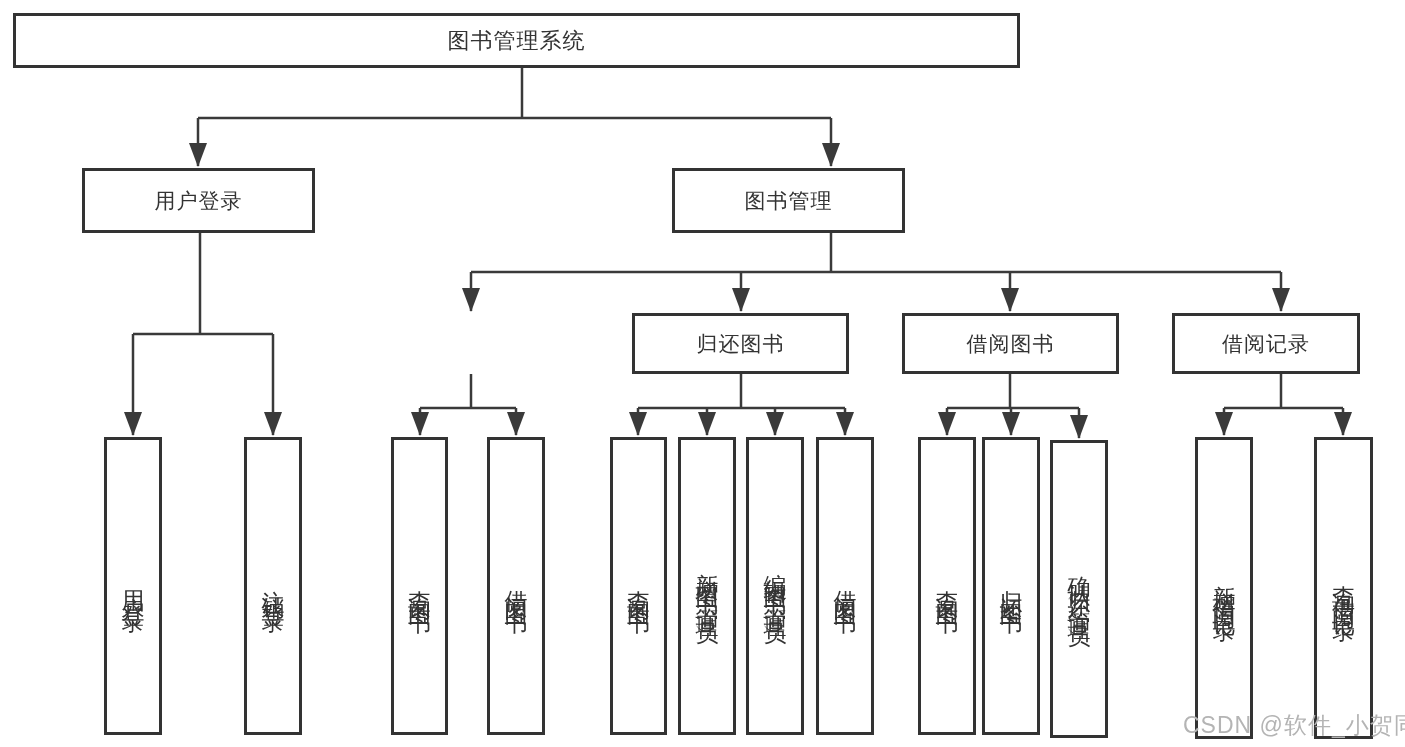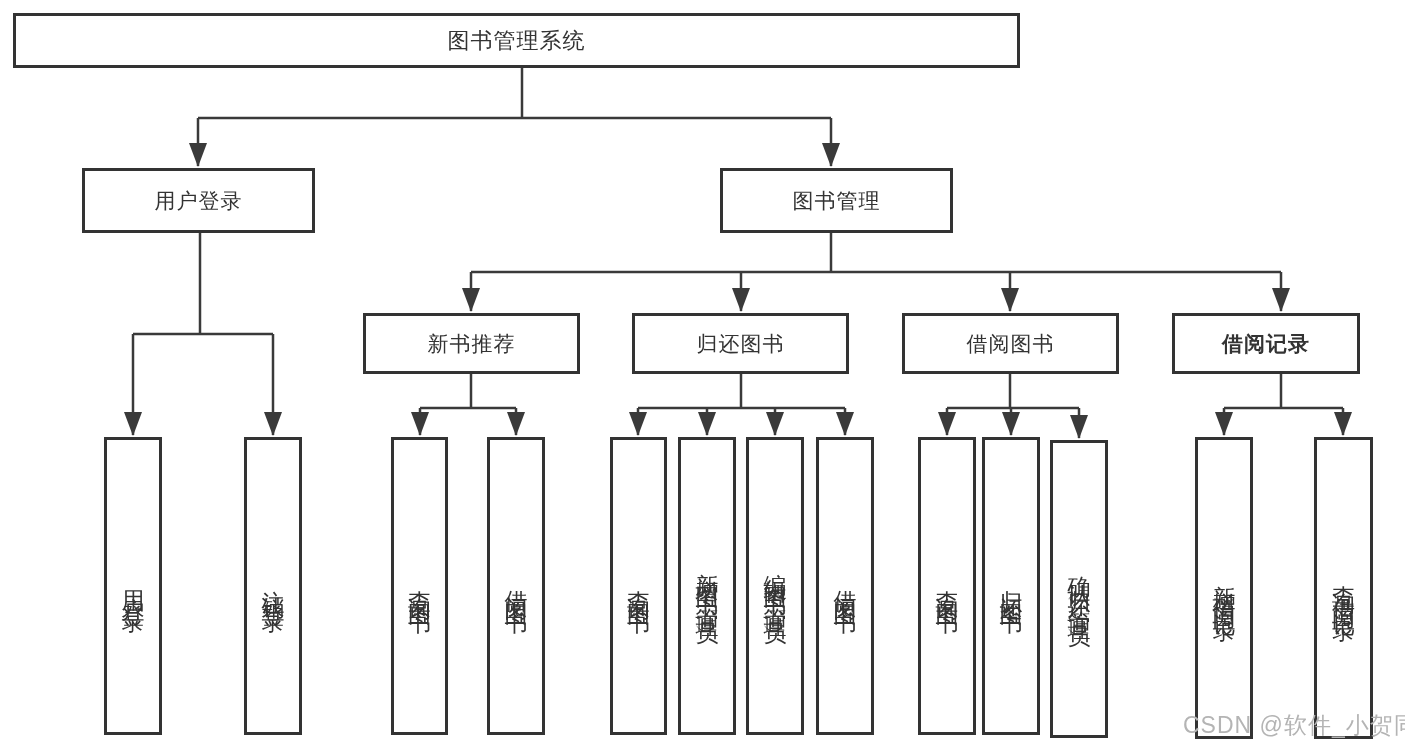--- a/index.html
+++ b/index.html
@@ -93,26 +93,25 @@
         <path d="M1224,408 H1343"></path>
         <line x1="1224" y1="408" x2="1224" y2="435" marker-end="url(#arrow)"></line>
         <line x1="1343" y1="408" x2="1343" y2="435" marker-end="url(#arrow)"></line>
       </g>
     </g>
   </svg>
 
   <div class="box h root" style="left:13px; top:13px; width:1007px; height:55px;">图书管理系统</div>
 
   <div class="box h" style="left:82px; top:168px; width:233px; height:65px;">用户登录</div>
-  <div class="box h" style="left:720px; top:168px; width:233px; height:65px;">图书管理</div>
+  <div class="box h" style="left:672px; top:168px; width:233px; height:65px;">图书管理</div>
 
-  <div class="box h" style="left:363px; top:313px; width:217px; height:61px;">新书推荐</div>
   <div class="box h" style="left:632px; top:313px; width:217px; height:61px;">归还图书</div>
   <div class="box h" style="left:902px; top:313px; width:217px; height:61px;">借阅图书</div>
-  <div class="box h" style="left:1172px; top:313px; width:188px; height:61px;font-weight:bold;">借阅记录</div>
+  <div class="box h" style="left:1172px; top:313px; width:188px; height:61px;">借阅记录</div>
 
   <div class="box v" style="left:104px; top:437px; width:58px; height:298px;">用户登录</div>
   <div class="box v" style="left:244px; top:437px; width:58px; height:298px;">注销登录</div>
 
   <div class="box v" style="left:391px; top:437px; width:57px; height:298px;">查询图书</div>
   <div class="box v" style="left:487px; top:437px; width:58px; height:298px;">借阅图书</div>
 
   <div class="box v" style="left:610px; top:437px; width:57px; height:298px;">查询图书</div>
   <div class="box v" style="left:678px; top:437px; width:58px; height:298px;">新增图书（管理员）</div>
   <div class="box v" style="left:746px; top:437px; width:58px; height:298px;">编辑图书（管理员）</div>

